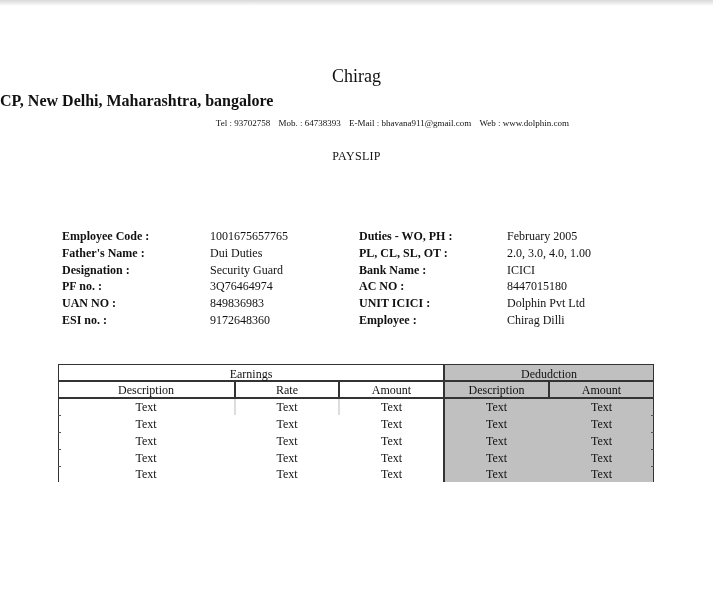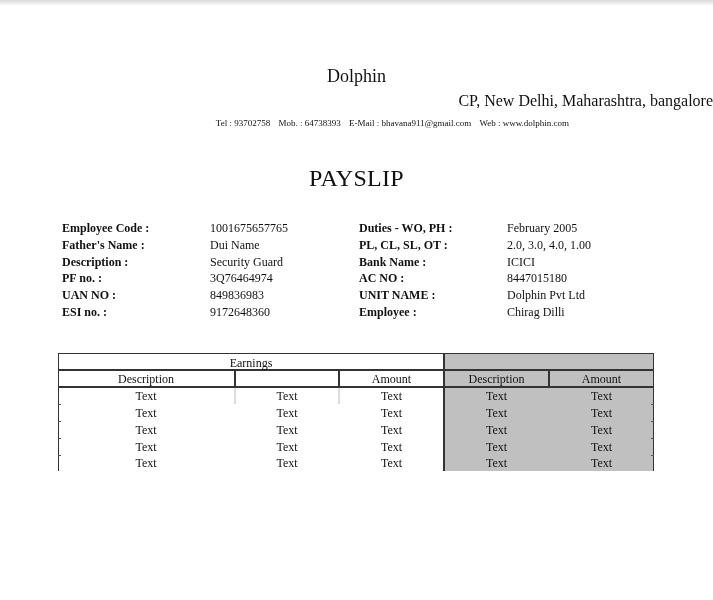--- a/index.html
+++ b/index.html
@@ -9,95 +9,96 @@
     }
     .topshade {
       position: absolute; left: 0; top: 0; width: 713px; height: 6px;
       background: linear-gradient(#d9d9d9, #ffffff);
     }
     .company {
       position: absolute; left: 0; width: 713px; text-align: center; top: 66px;
       font-size: 18px;
     }
     .address {
-      position: absolute; left: 0; width: 713px; text-align: right; top: 92px;
+      position: absolute; left: 0; width: 713px; text-align: left; top: 92px;
       font-size: 16px;
+      font-weight: bold;
     }
     .contact {
       position: absolute; left: 12px; width: 713px; text-align: center; top: 118px;
       font-size: 9px;
       padding-left: 24px;
     }
     .contact span { margin: 0 3px; }
     .title {
       position: absolute; left: 0; width: 713px; text-align: center; top: 149px;
-      font-size: 24px; letter-spacing: 0.3px; margin-top: 16px;
+      font-size: 12px; letter-spacing: 0.3px;
     }
-    .info { position: absolute; top: 220px; font-size: 12px; }
+    .info { position: absolute; top: 228px; font-size: 12px; }
     .info .row { height: 16.8px; line-height: 16.8px; white-space: nowrap; }
     .info .lbl { font-weight: bold; display: inline-block; }
     .info-left-labels { left: 62px; }
     .info-left-values { left: 210px; }
     .info-right-labels { left: 359px; }
     .info-right-values { left: 507px; }
 
     .table {
-      position: absolute; left: 58px; top: 353px; width: 596px; height: 118px;
+      position: absolute; left: 58px; top: 364px; width: 596px; height: 118px;
       font-size: 12px;
     }
     .ded-bg {
       position: absolute; left: 386px; top: 0; width: 210px; height: 118px; background: #c0c0c0;
     }
     .hline { position: absolute; height: 2px; background: #333; }
     .vline { position: absolute; width: 1px; background: #333; }
     .vline.thick { width: 2px; }
     .cell {
       position: absolute; text-align: center; height: 17px; line-height: 17px; white-space: nowrap;
     }
     .tick { position: absolute; width: 3px; height: 1px; background: #555; }
     .ghost { position: absolute; width: 2px; background: #ddd; }
   </style>
 </head>
 <body>
 
 <div class="topshade"></div>
 
-<div class="company">Dolphin</div>
+<div class="company">Chirag</div>
 <div class="address">CP, New Delhi, Maharashtra, bangalore</div>
 <div class="contact">
   <span>Tel : 93702758</span>
   <span>Mob. : 64738393</span>
   <span>E-Mail : bhavana911@gmail.com</span>
   <span>Web : www.dolphin.com</span>
 </div>
 <div class="title">PAYSLIP</div>
 
 <div class="info info-left-labels">
   <div class="row"><span class="lbl">Employee Code :</span></div>
   <div class="row"><span class="lbl">Father's Name :</span></div>
-  <div class="row"><span class="lbl">Description :</span></div>
+  <div class="row"><span class="lbl">Designation :</span></div>
   <div class="row"><span class="lbl">PF no. :</span></div>
   <div class="row"><span class="lbl">UAN NO :</span></div>
   <div class="row"><span class="lbl">ESI no. :</span></div>
 </div>
 <div class="info info-left-values">
   <div class="row">1001675657765</div>
-  <div class="row">Dui Name</div>
+  <div class="row">Dui Duties</div>
   <div class="row">Security Guard</div>
   <div class="row">3Q76464974</div>
   <div class="row">849836983</div>
   <div class="row">9172648360</div>
 </div>
 
 <div class="info info-right-labels">
   <div class="row"><span class="lbl">Duties - WO, PH :</span></div>
   <div class="row"><span class="lbl">PL, CL, SL, OT :</span></div>
   <div class="row"><span class="lbl">Bank Name :</span></div>
   <div class="row"><span class="lbl">AC NO :</span></div>
-  <div class="row"><span class="lbl">UNIT NAME :</span></div>
+  <div class="row"><span class="lbl">UNIT ICICI :</span></div>
   <div class="row"><span class="lbl">Employee :</span></div>
 </div>
 <div class="info info-right-values">
   <div class="row">February 2005</div>
   <div class="row">2.0, 3.0, 4.0, 1.00</div>
   <div class="row">ICICI</div>
   <div class="row">8447015180</div>
   <div class="row">Dolphin Pvt Ltd</div>
   <div class="row">Chirag Dilli</div>
 </div>
@@ -121,22 +122,24 @@
   <div class="tick" style="left:0;top:51px;"></div>
   <div class="tick" style="left:0;top:68px;"></div>
   <div class="tick" style="left:0;top:85px;"></div>
   <div class="tick" style="left:0;top:102px;"></div>
   <div class="tick" style="left:593px;top:51px;"></div>
   <div class="tick" style="left:593px;top:68px;"></div>
   <div class="tick" style="left:593px;top:85px;"></div>
   <div class="tick" style="left:593px;top:102px;"></div>
 
   <div class="cell" style="left:0;top:2px;width:386px;">Earnings</div>
+  <div class="cell" style="left:386px;top:2px;width:210px;">Dedudction</div>
 
   <div class="cell" style="left:0;top:18px;width:176px;">Description</div>
+  <div class="cell" style="left:177px;top:18px;width:104px;">Rate</div>
   <div class="cell" style="left:281px;top:18px;width:105px;">Amount</div>
   <div class="cell" style="left:386px;top:18px;width:105px;">Description</div>
   <div class="cell" style="left:491px;top:18px;width:105px;">Amount</div>
 
   <div>
     <div class="cell" style="left:0;top:35px;width:176px;">Text</div>
     <div class="cell" style="left:177px;top:35px;width:104px;">Text</div>
     <div class="cell" style="left:281px;top:35px;width:105px;">Text</div>
     <div class="cell" style="left:386px;top:35px;width:105px;">Text</div>
     <div class="cell" style="left:491px;top:35px;width:105px;">Text</div>

